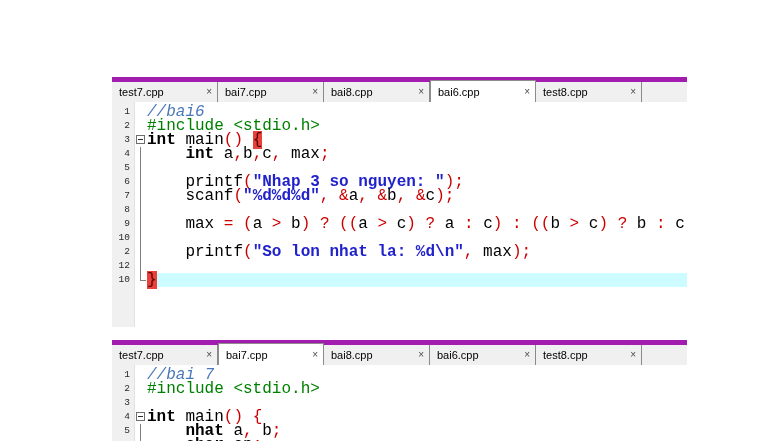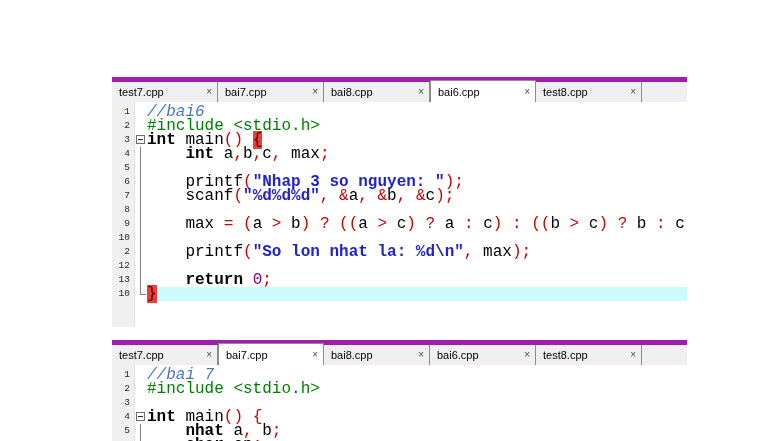--- a/index.html
+++ b/index.html
@@ -174,27 +174,20 @@
         </span>
         <span class="content"><span class="sg-plain">    printf</span><span class="sg-op">(</span><span class="sg-str">"So lon nhat la: %d\n"</span><span class="sg-op">,</span><span class="sg-plain"> max</span><span class="sg-op">);</span></span>
       </div>
       <div class="row">
         <span class="num">12</span>
         <span class="fold">
           <i class="fline"></i>
         </span>
         <span class="content"></span>
       </div>
-      <div class="row">
-        <span class="num">13</span>
-        <span class="fold">
-          <i class="fline"></i>
-        </span>
-        <span class="content"><span class="sg-plain">    </span><span class="sg-kw">return</span><span class="sg-plain"> </span><span class="sg-num">0</span><span class="sg-op">;</span></span>
-      </div>
       <div class="row hl">
         <span class="num">10</span>
         <span class="fold">
           <i class="fend"></i>
         </span>
         <span class="content"><span class="sg-bracehl">}</span></span>
       </div>
     </div>
 </div>
 

